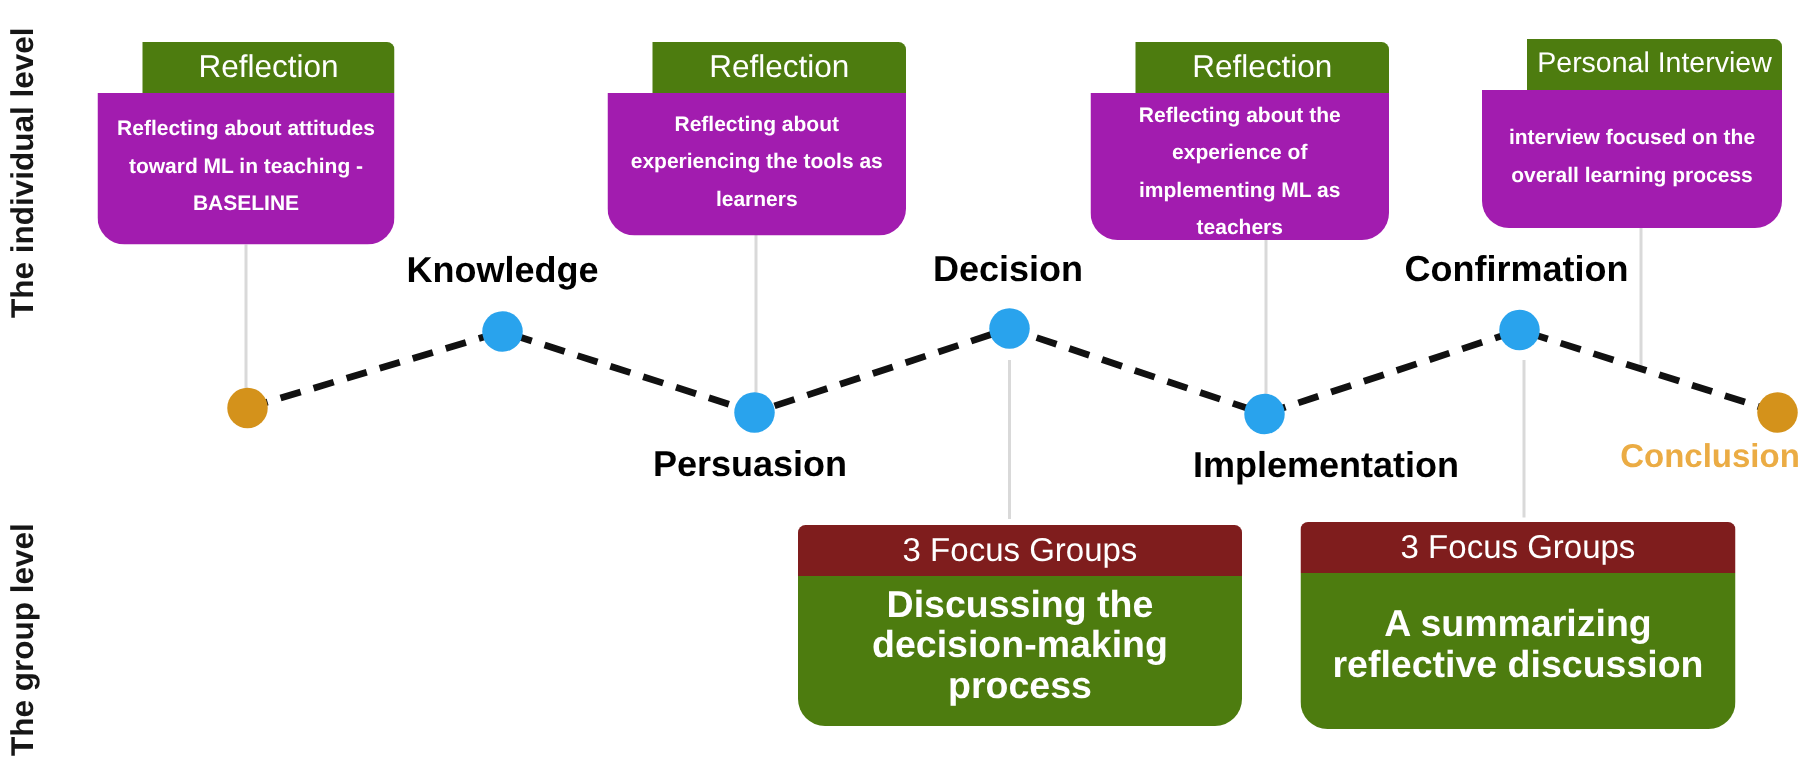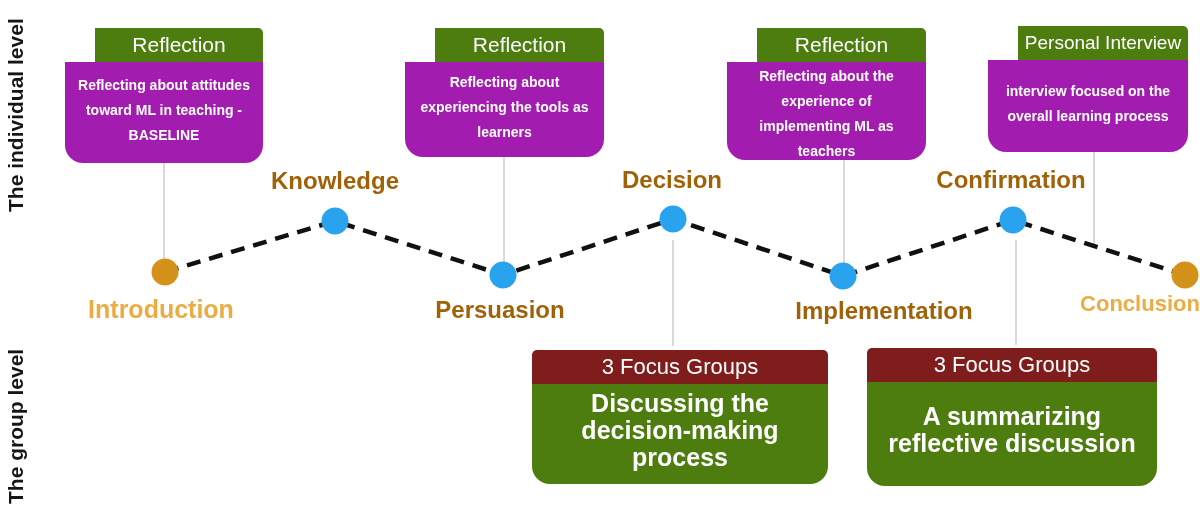--- a/index.html
+++ b/index.html
@@ -34,21 +34,21 @@
   .box.red .hd.small{font-size:19px;}
   
   .connector{position:absolute;width:2px;background:#D9D9D9;}
   
   .tl{position:absolute;left:0;top:0;pointer-events:none;}
   
   .stage-label{
     position:absolute;transform:translateX(-50%);white-space:nowrap;
     font-weight:bold;font-size:24px;
   }
-  .stage-label.blue{color:#a16207;}
+  .stage-label.blue{color:#000000;}
   .stage-label.gold{color:#EBAC44;}
   .stage-label.big{font-size:25px;}
   .stage-label.smaller{font-size:22px;}
 </style>
 </head>
 <body>
 
 <div class="stage">
 
   <div class="vlabel" style="top:212px;">The individual level</div>
@@ -91,21 +91,20 @@
     <polyline points="165,272 335,221 503,275 673,219 843,276 1013,220 1185,275" fill="none" stroke="#111111" stroke-width="4.5" stroke-dasharray="14 9"></polyline>
     <circle cx="165" cy="272" r="13.5" fill="#D4921B"></circle>
     <circle cx="335" cy="221" r="13.5" fill="#29A3ED"></circle>
     <circle cx="503" cy="275" r="13.5" fill="#29A3ED"></circle>
     <circle cx="673" cy="219" r="13.5" fill="#29A3ED"></circle>
     <circle cx="843" cy="276" r="13.5" fill="#29A3ED"></circle>
     <circle cx="1013" cy="220" r="13.5" fill="#29A3ED"></circle>
     <circle cx="1185" cy="275" r="13.5" fill="#D4921B"></circle>
   </svg>
 
-  <div class="stage-label gold big" style="left:161px;top:295px;">Introduction</div>
   <div class="stage-label blue" style="left:335px;top:167px;">Knowledge</div>
   <div class="stage-label blue" style="left:672px;top:166px;">Decision</div>
   <div class="stage-label blue" style="left:500px;top:296px;">Persuasion</div>
   <div class="stage-label blue" style="left:840px;top:297px;margin-left:44px;">Implementation</div>
   <div class="stage-label blue" style="left:1011px;top:166px;">Confirmation</div>
   <div class="stage-label gold smaller" style="left:1140px;top:291px;">Conclusion</div>
 
 </div>
 
 </body></html>

